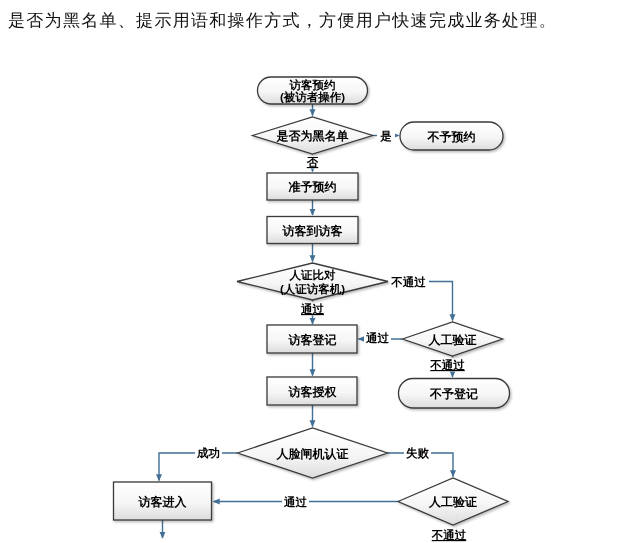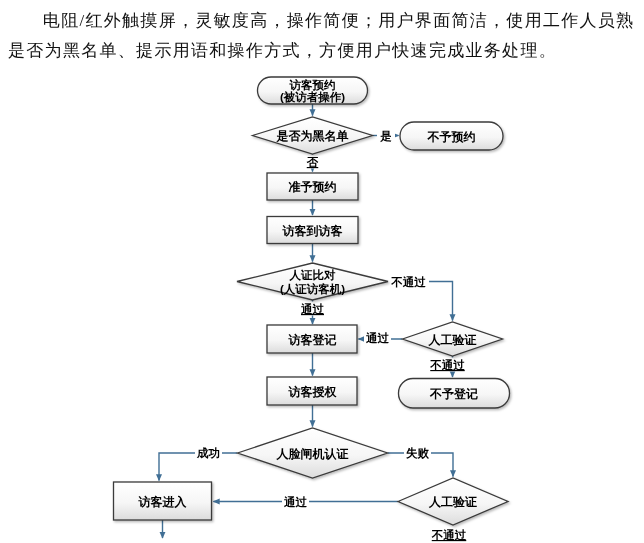--- a/index.html
+++ b/index.html
@@ -18,21 +18,20 @@
   .node-label.small{font-size:11.5px;}
   .edge-label{font:bold 11.5px "Liberation Sans",sans-serif;fill:#000;
               text-anchor:middle;}
   .underlined{text-decoration:underline;}
   .label-bg{fill:#ffffff;stroke:none;}
 </style>
 </head>
 <body>
 
 <div class="intro">
-  <div class="l1">电阻/红外触摸屏，灵敏度高，操作简便；用户界面简洁，使用工作人员熟</div>
   <div class="l2">是否为黑名单、提示用语和操作方式，方便用户快速完成业务处理。</div>
 </div>
 
 <svg width="644" height="543" viewBox="0 0 644 543">
   <defs>
     <linearGradient id="gfill" x1="0" y1="0" x2="0" y2="1">
       <stop offset="0" stop-color="#ffffff"></stop>
       <stop offset="0.55" stop-color="#f6f6f6"></stop>
       <stop offset="1" stop-color="#dcdcdc"></stop>
     </linearGradient>

